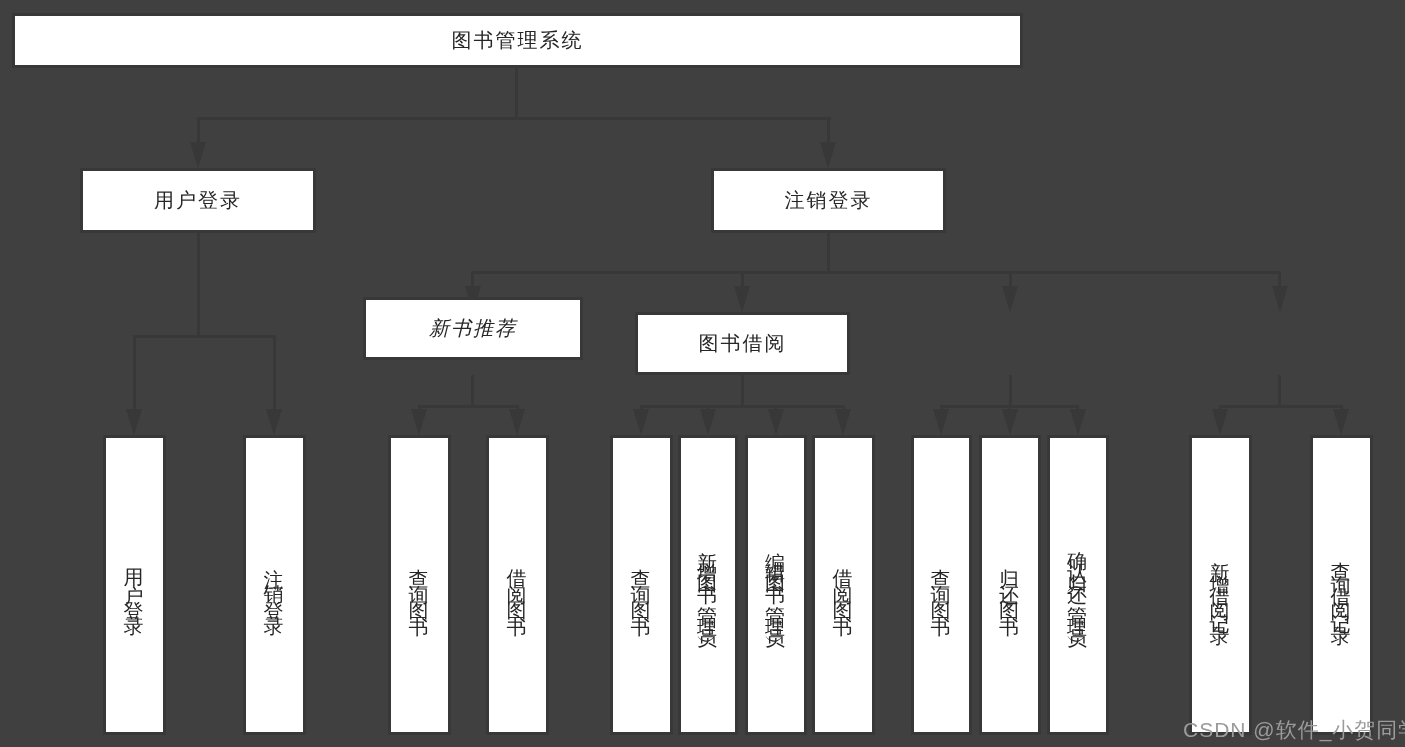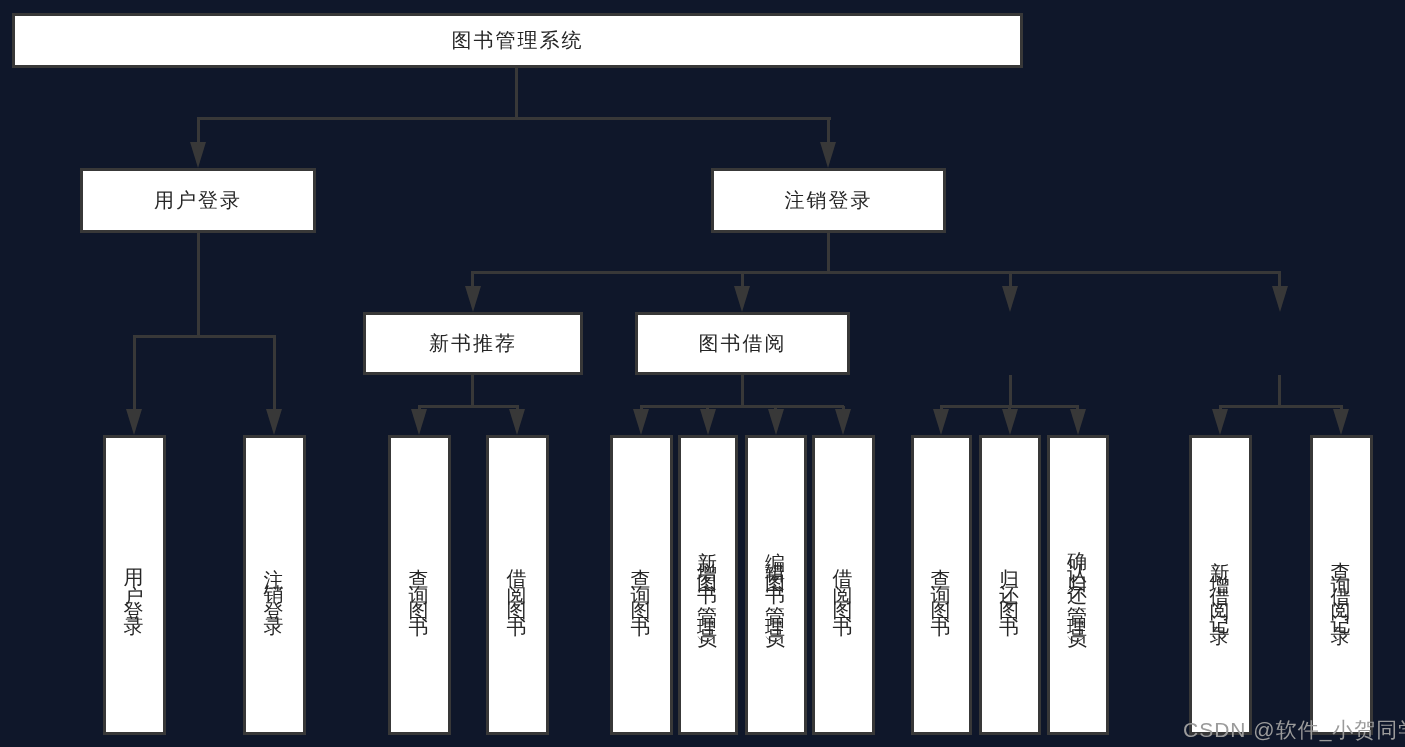--- a/index.html
+++ b/index.html
@@ -1,17 +1,17 @@
 <!DOCTYPE html>
 <html><head>
 <meta charset="utf-8">
 <style>
   html,body { margin:0; padding:0; background:#ffffff; }
   .canvas {
-    position:relative; width:1405px; height:747px; background:#0f172a;
+    position:relative; width:1405px; height:747px; background:#404040;
     font-family:"Liberation Sans", sans-serif; overflow:hidden;
   }
   .node {
     position:absolute; box-sizing:border-box;
     border:3px solid #383838; background:#ffffff;
     display:flex; align-items:center; justify-content:center;
     color:#262626; font-size:20px; letter-spacing:2px;
   }
   .vnode {
     writing-mode:vertical-rl;
@@ -60,21 +60,21 @@
   <i class="hl" style="left:471px;  top:271px; width:810px;"></i>
   <i class="vl" style="left:471px;  top:272px; height:16px;"></i>
   <i class="ar" style="left:465px;  top:286px;"></i>
   <i class="vl" style="left:741px;  top:272px; height:16px;"></i>
   <i class="ar" style="left:734px;  top:286px;"></i>
   <i class="vl" style="left:1009px; top:272px; height:16px;"></i>
   <i class="ar" style="left:1002px; top:286px;"></i>
   <i class="vl" style="left:1278px; top:272px; height:16px;"></i>
   <i class="ar" style="left:1272px; top:286px;"></i>
 
-  <div class="node" style="left:363px;  top:312px; width:220px; height:63px;">新书推荐</div>
+  <div class="node" style="left:363px;  top:297px; width:220px; height:63px;font-style:italic;">新书推荐</div>
   <div class="node" style="left:635px;  top:312px; width:215px; height:63px;">图书借阅</div>
 
   <i class="vl" style="left:471px; top:375px; height:32px;"></i>
   <i class="hl" style="left:418px; top:405px; width:101px;"></i>
   <i class="vl" style="left:418px; top:406px; height:6px;"></i>
   <i class="ar" style="left:411px; top:409px;"></i>
   <i class="vl" style="left:516px; top:406px; height:6px;"></i>
   <i class="ar" style="left:509px; top:409px;"></i>
 
   <i class="vl" style="left:741px; top:375px; height:32px;"></i>

